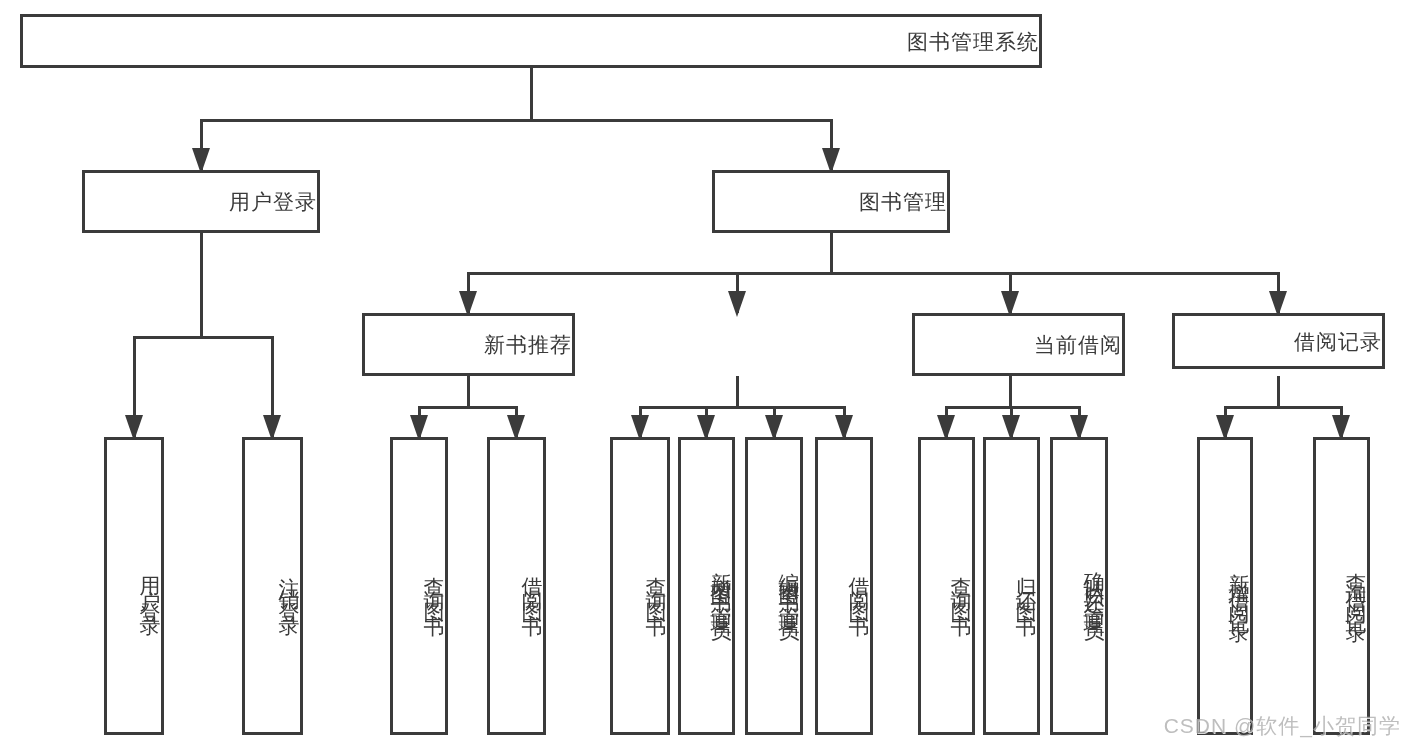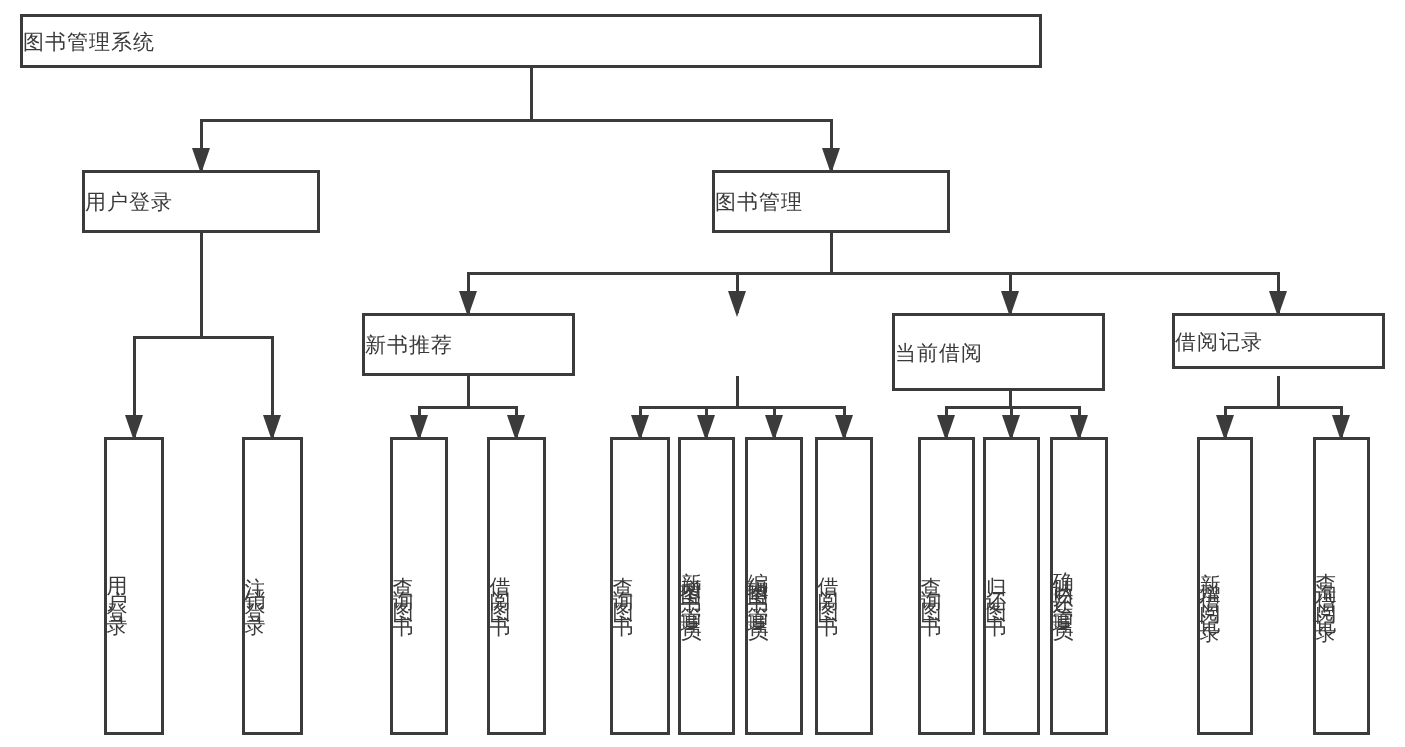--- a/index.html
+++ b/index.html
@@ -15,21 +15,21 @@
     overflow: hidden;
     font-family: "Liberation Sans", "DejaVu Sans", sans-serif;
   }
   .node {
     position: absolute;
     box-sizing: border-box;
     background: #ffffff;
     border: 3px solid #3b3b3b;
     display: flex;
     align-items: center;
-    justify-content: flex-start;
+    justify-content: flex-end;
     z-index: 2;
   }
   .node .label {
     color: #3a3a3a;
     font-size: 21px;
     letter-spacing: 1px;
     white-space: nowrap;
     line-height: 1;
   }
   .node.vertical .label {
@@ -60,20 +60,21 @@
     letter-spacing: 1px;
     white-space: nowrap;
     z-index: 5;
     text-shadow: 1px 1px 0 #ffffff;
   }
 </style>
 </head>
 <body>
 
 <div id="canvas">
+  <div class="watermark">CSDN @软件_小贺同学</div>
 <div class="cline" style="left: 529.5px; top: 68px; width: 3px; height: 52px;"></div>
     <div class="cline" style="left: 199.5px; top: 118.5px; width: 633px; height: 3px;"></div>
     <div class="cline" style="left: 199.5px; top: 120px; width: 3px; height: 50px;"></div>
     <div class="arrow" style="left: 192px; top: 148px;"></div>
     <div class="cline" style="left: 829.5px; top: 120px; width: 3px; height: 50px;"></div>
     <div class="arrow" style="left: 822px; top: 148px;"></div>
     <div class="cline" style="left: 829.5px; top: 233px; width: 3px; height: 40px;"></div>
     <div class="cline" style="left: 466.5px; top: 271.5px; width: 813px; height: 3px;"></div>
     <div class="cline" style="left: 466.5px; top: 273px; width: 3px; height: 40px;"></div>
     <div class="arrow" style="left: 459px; top: 291px;"></div>
@@ -124,21 +125,21 @@
     </div>
     <div class="node" style="left: 82px; top: 170px; width: 238px; height: 63px;">
       <span class="label">用户登录</span>
     </div>
     <div class="node" style="left: 712px; top: 170px; width: 238px; height: 63px;">
       <span class="label">图书管理</span>
     </div>
     <div class="node" style="left: 362px; top: 313px; width: 213px; height: 63px;">
       <span class="label">新书推荐</span>
     </div>
-    <div class="node" style="left: 892px; top: 313px; width: 213px; height: 78px;">
+    <div class="node" style="left: 912px; top: 313px; width: 213px; height: 63px;">
       <span class="label">当前借阅</span>
     </div>
     <div class="node" style="left: 1172px; top: 313px; width: 213px; height: 56px;">
       <span class="label">借阅记录</span>
     </div>
     <div class="node vertical" style="left: 104px; top: 437px; width: 60px; height: 298px;">
       <span class="label" style="letter-spacing: 13px;">用户登录</span>
     </div>
     <div class="node vertical" style="left: 242px; top: 437px; width: 61px; height: 298px;">
       <span class="label" style="letter-spacing: 13px;">注销登录</span>

